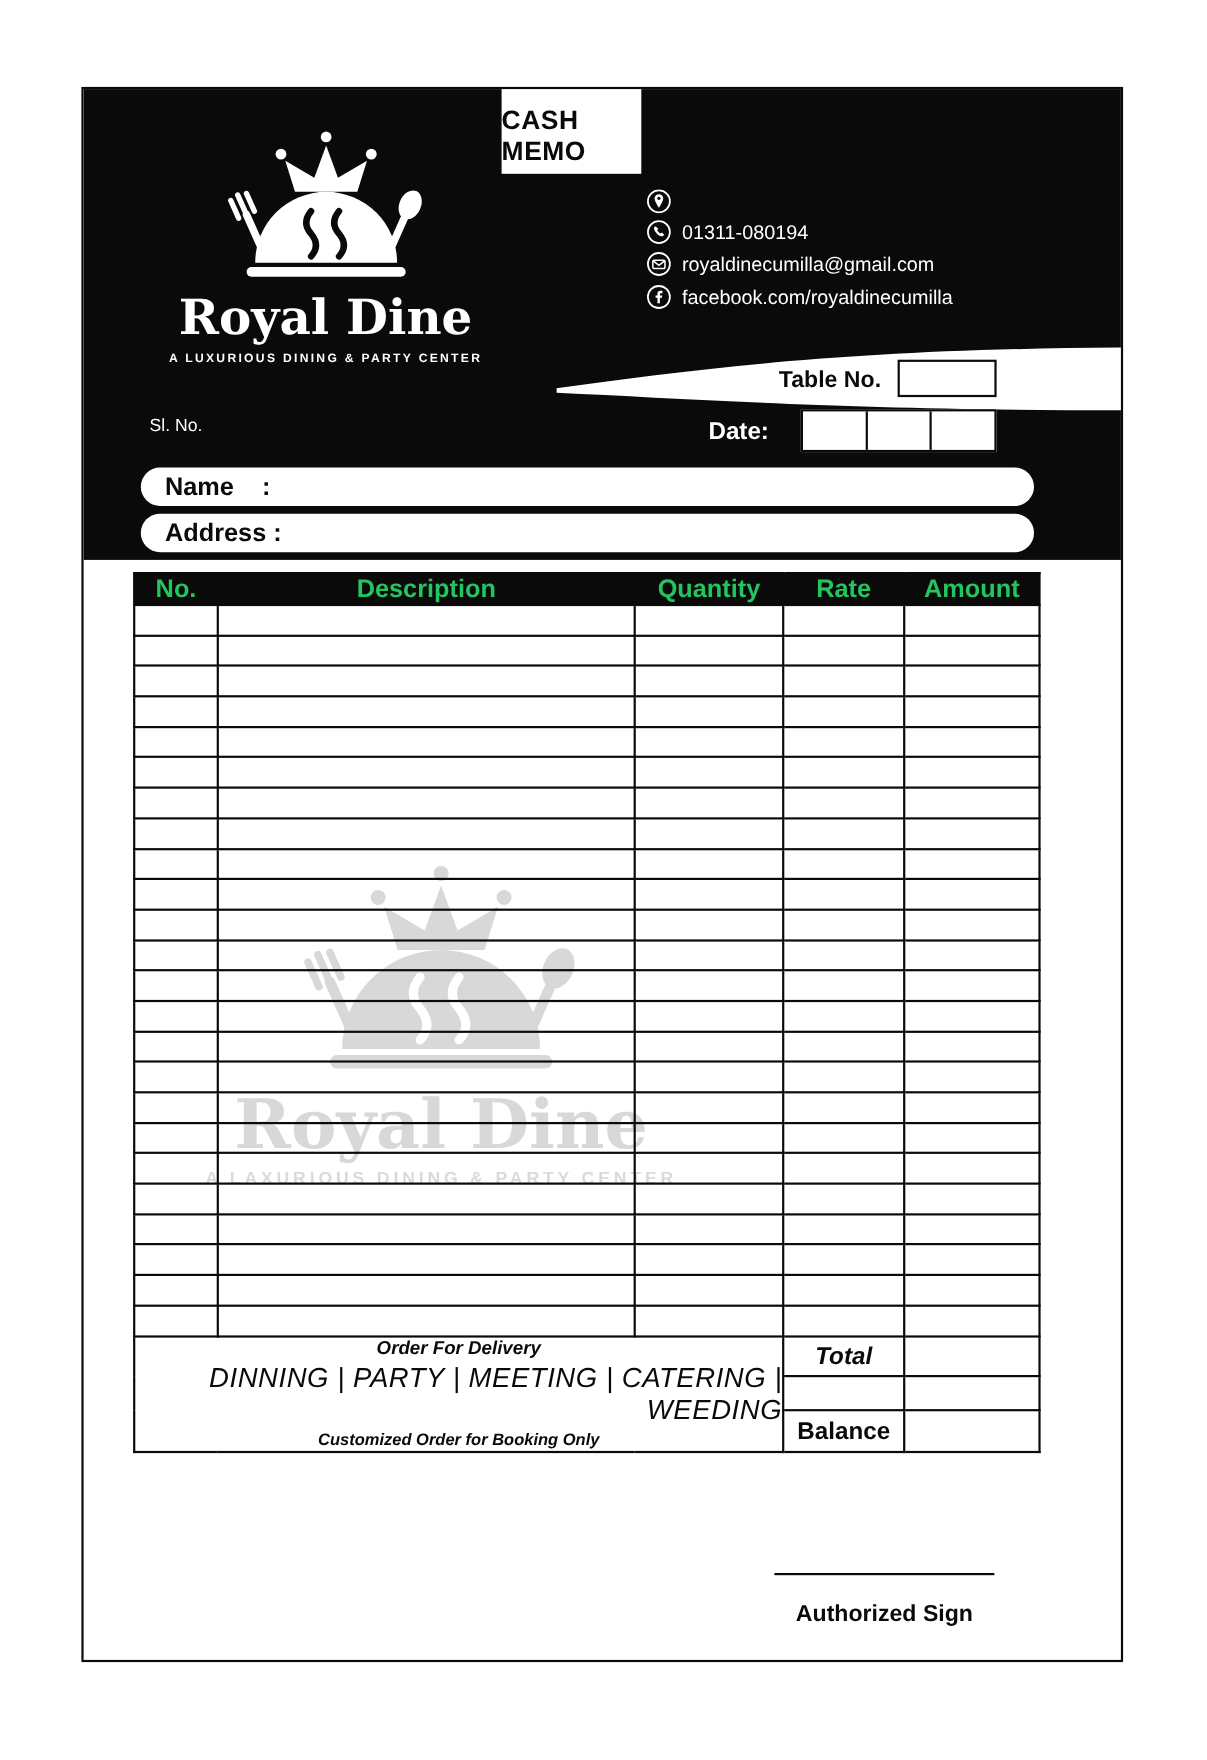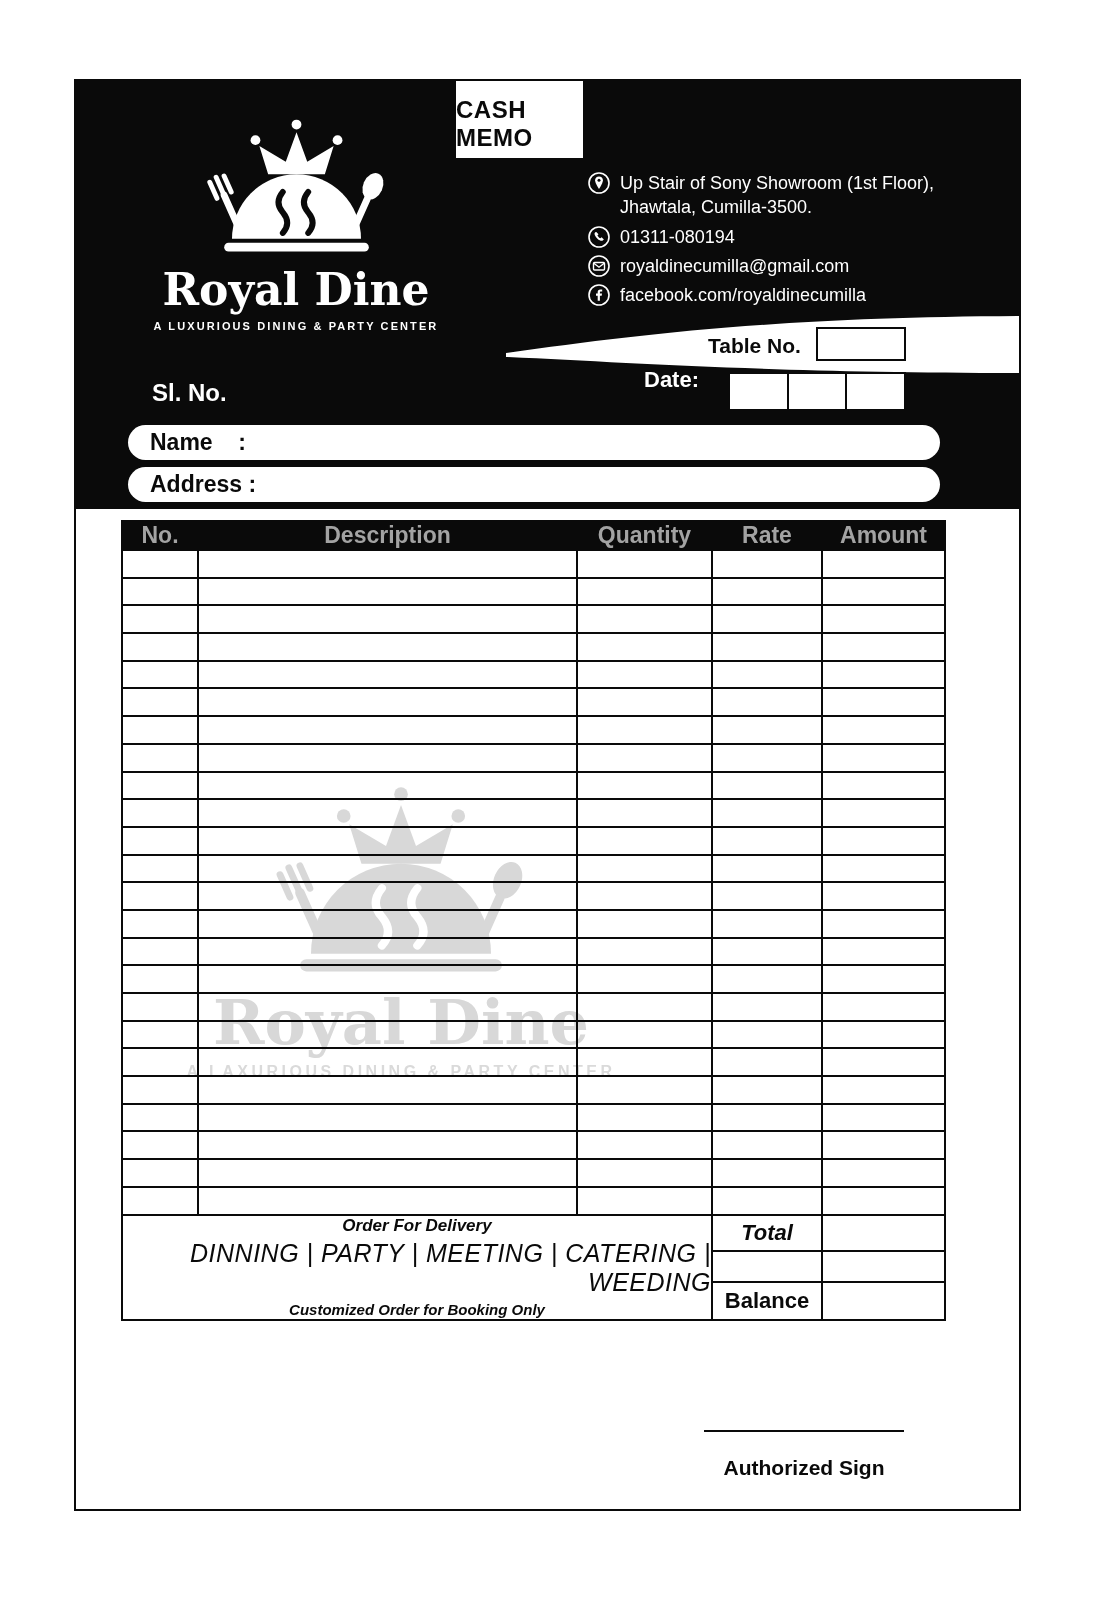--- a/index.html
+++ b/index.html
@@ -32,42 +32,42 @@
              display:flex; flex-direction:column; gap:5px; font-size:18px; line-height:1.35; }
   .c-row { display:flex; gap:10px; align-items:flex-start; }
   .c-icon { flex:0 0 22px; margin-top:1px; }
 
   .swoosh { position:absolute; left:0; top:230px; width:947px; height:66px; }
 
   .table-no-label { position:absolute; left:632px; top:253px; font-size:21px; font-weight:bold; color:#0a0a0a; }
   .table-no-box { position:absolute; left:740px; top:246px; width:90px; height:34px;
                   background:#ffffff; border:2.5px solid #0a0a0a; }
 
-  .slno { position:absolute; left:60px; top:298px; color:#ffffff; font-size:24px; font-weight:bold;margin-left:16px; }
-  .date-label { position:absolute; left:568px; top:286px; color:#ffffff; font-size:22px; font-weight:bold; }
+  .slno { position:absolute; left:60px; top:298px; color:#ffffff; font-size:16px; font-weight:normal; }
+  .date-label { position:absolute; left:568px; top:298px; color:#ffffff; font-size:22px; font-weight:bold; }
   .date-box { position:absolute; left:652px; top:291px; width:178px; height:39px; background:#ffffff;
               border:2px solid #0a0a0a; display:flex; }
   .date-cell { flex:1; border-right:2px solid #0a0a0a; }
   .date-cell:last-child { border-right:none; }
 
   .pill { position:absolute; left:52px; width:812px; height:35px; background:#ffffff; border-radius:18px;
           display:flex; align-items:center; padding-left:22px; }
   .pill span { font-size:23px; font-weight:bold; color:#0a0a0a; white-space:pre; }
   .pill.name { top:344px; }
   .pill.address { top:386px; }
 
   
   .watermark { position:absolute; left:85px; top:700px; width:480px; text-align:center; z-index:0; }
   .wm-name { font-family:"DejaVu Serif", serif; font-weight:bold; font-size:62px; color:#d8d8d8; line-height:1.05; }
   .wm-tagline { font-size:16px; font-weight:bold; letter-spacing:3.5px; color:#dadada; margin-top:8px; }
 
   .memo-table { position:absolute; left:45px; top:439px; width:823px; border-collapse:collapse;
                 table-layout:fixed; z-index:1; background:transparent; }
   .memo-table th, .memo-table td { border:2px solid #0a0a0a; }
-  .memo-table thead th { background:#0a0a0a; color:#a3a3a3; font-size:23px; font-weight:bold;
+  .memo-table thead th { background:#0a0a0a; color:#22c55e; font-size:23px; font-weight:bold;
                          height:23px; text-align:center; }
   .memo-table tbody td { height:27.7px; background:transparent; }
   .f-left { text-align:center; vertical-align:middle; background:transparent; }
   .f-title { font-size:17px; font-weight:bold; color:#0a0a0a; }
   .f-services { font-size:25px; color:#0a0a0a; margin-top:3px; letter-spacing:.5px;text-align:right; }
   .f-note { font-size:15px; font-weight:bold; color:#0a0a0a; margin-top:4px; }
   .f-label { text-align:center; font-size:22px; font-weight:bold; color:#0a0a0a; }
   .f-row1 td { height:36px;font-style:italic; }
   .f-row2 td { height:31px; }
   .f-row3 td { height:38px; }
@@ -117,24 +117,20 @@
         <span>CASH MEMO</span>
       </div>
 
       <div class="contact">
         <div class="c-row">
           <svg class="c-icon" width="22" height="22" viewBox="0 0 22 22">
             <circle cx="11" cy="11" r="10" fill="none" stroke="#fff" stroke-width="1.6"></circle>
             <path d="M11 4.5c-2.3 0-3.9 1.7-3.9 3.8C7.1 11.4 11 17 11 17s3.9-5.6 3.9-8.7c0-2.1-1.6-3.8-3.9-3.8z" fill="#fff"></path>
             <circle cx="11" cy="8.3" r="1.5" fill="#0a0a0a"></circle>
           </svg>
-          <span>
-            <span>Up Stair of Sony Showroom (1st Floor),</span><br>
-            <span>Jhawtala, Cumilla-3500.</span>
-          </span>
         </div>
         <div class="c-row">
           <svg class="c-icon" width="22" height="22" viewBox="0 0 22 22">
             <circle cx="11" cy="11" r="10" fill="none" stroke="#fff" stroke-width="1.6"></circle>
             <path d="M7.2 6.2c-.8.8-1.1 2 .4 4.2 1.2 1.8 2.4 3 4.1 3.9 1.7.9 2.7.6 3.3 0l.9-.9-2.3-2.1-1.2 1c-1-.5-2.4-1.8-3-2.9l1.1-1.2-2.2-2.2z" fill="#fff"></path>
           </svg>
           <span>01311-080194</span>
         </div>
         <div class="c-row">
           <svg class="c-icon" width="22" height="22" viewBox="0 0 22 22">

